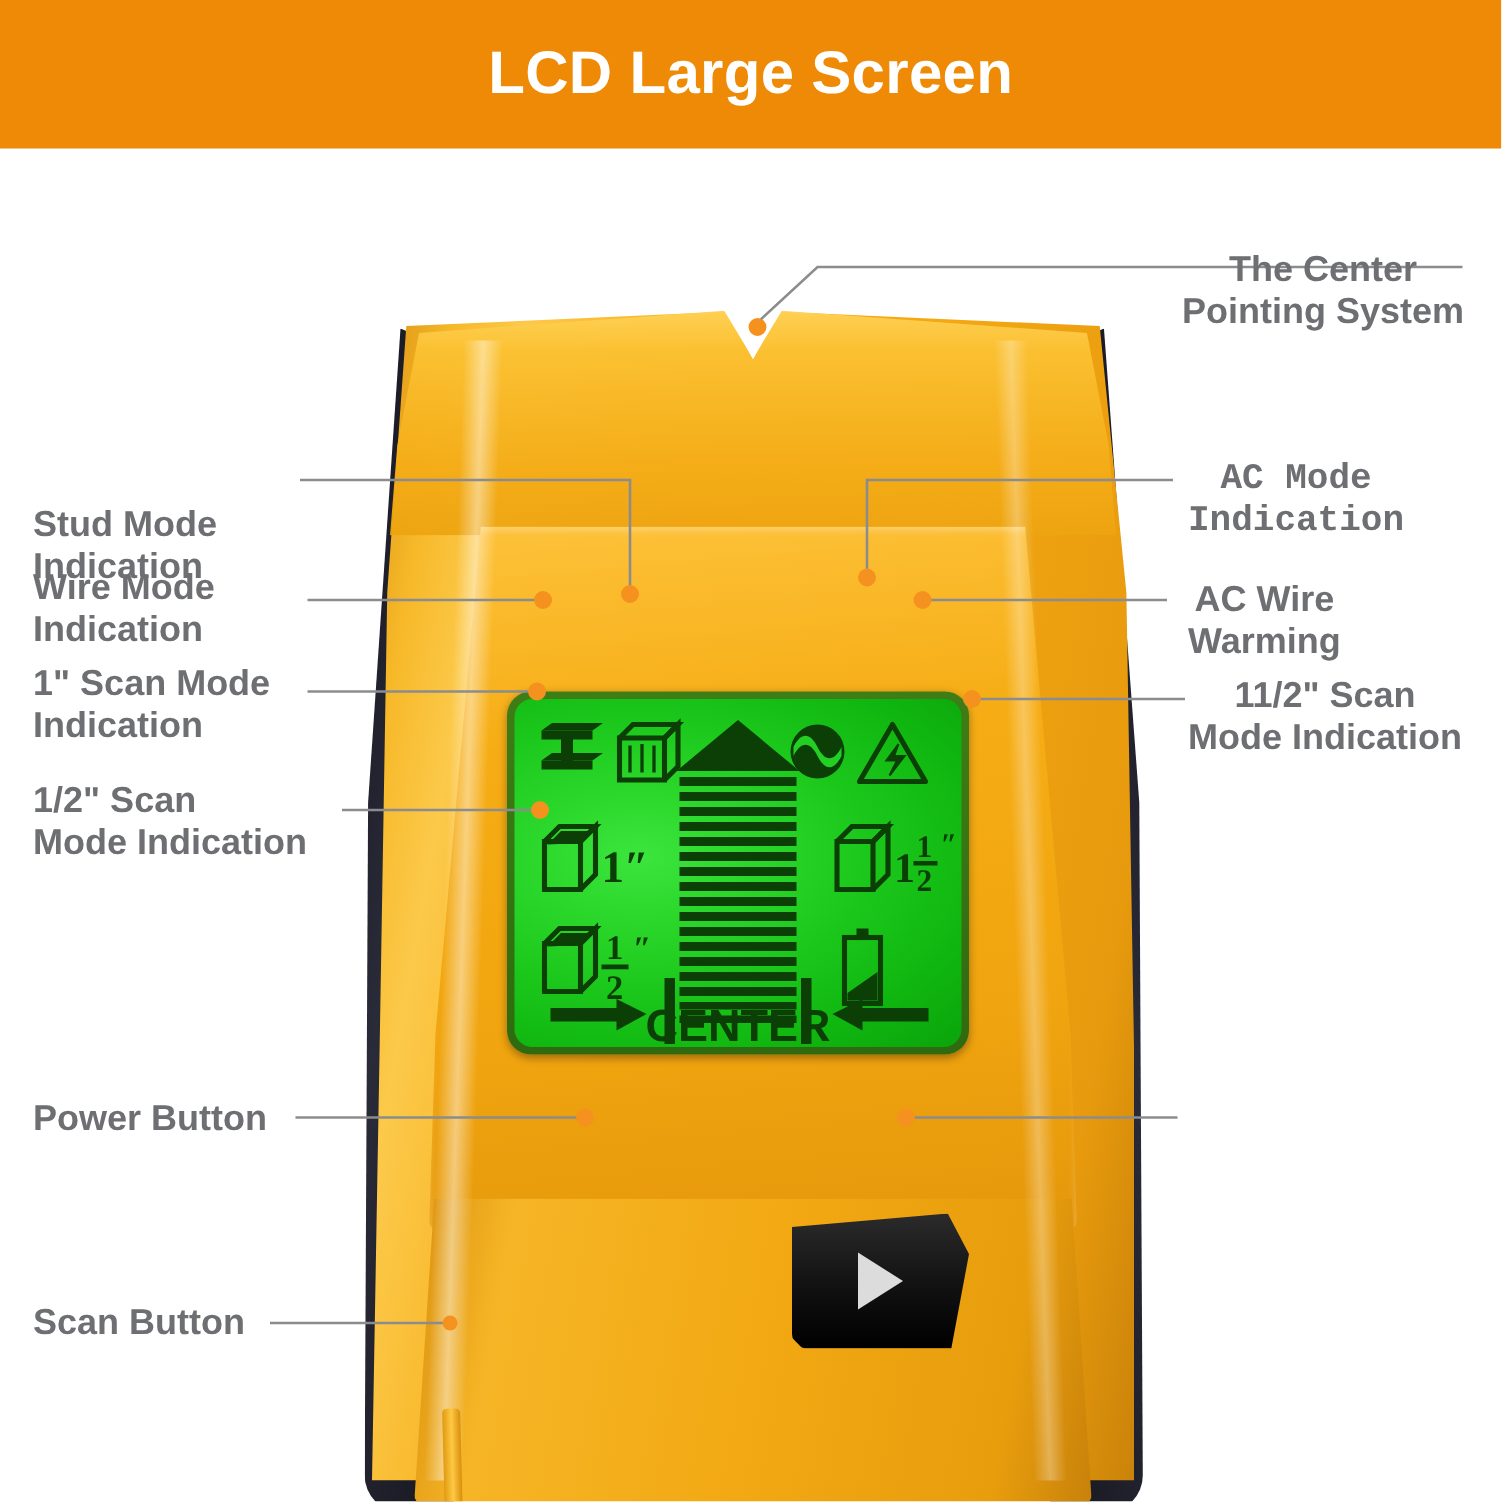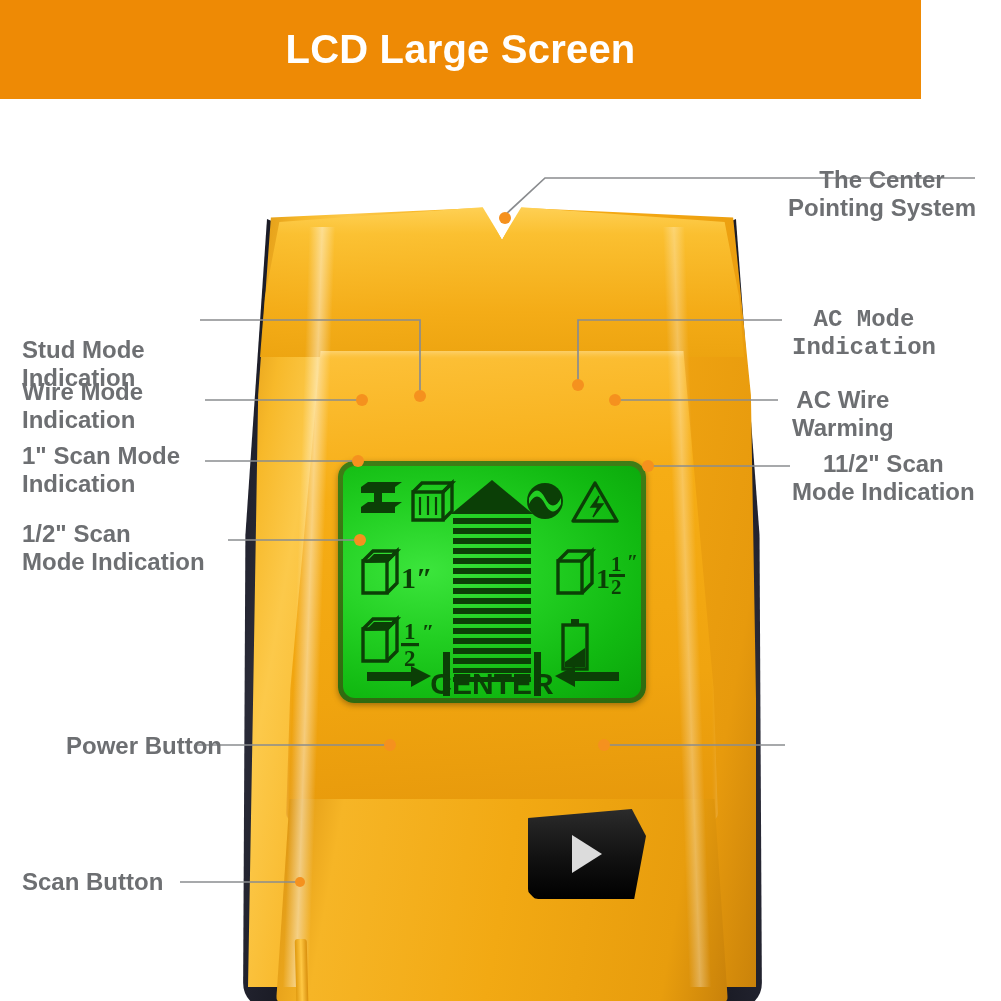--- a/index.html
+++ b/index.html
@@ -7,21 +7,21 @@
     width:1001px;height:1001px;
     background:#ffffff;
     font-family:"Liberation Sans", sans-serif;
     overflow:hidden;
     position:relative;
   }
   #stage{position:relative;width:1001px;height:1001px;overflow:hidden;background:#fff;}
 
   
   .banner{
-    position:absolute;left:0;top:0;width:921px;height:99px;
+    position:absolute;left:0;top:0;width:1001px;height:99px;
     background:#ee8a05;
     display:flex;align-items:center;justify-content:center;
   }
   .banner-title{
     color:#ffffff;
     font-size:40px;
     font-weight:bold;
     letter-spacing:0.2px;
     font-family:"Liberation Sans", sans-serif;
   }
@@ -354,21 +354,21 @@
   </svg>
 
   <div class="label left" style="left:22px;top:300px;margin-top:36px;">Stud Mode
 Indication</div>
   <div class="label left" style="left:22px;top:378px;">Wire Mode
 Indication</div>
   <div class="label left" style="left:22px;top:442px;">1" Scan Mode
 Indication</div>
   <div class="label left" style="left:22px;top:520px;">1/2" Scan
 Mode Indication</div>
-  <div class="label left" style="left:22px;top:732px;margin-left:44px;">Power Button</div>
+  <div class="label left" style="left:22px;top:732px;">Power Button</div>
   <div class="label left" style="left:22px;top:868px;">Scan Button</div>
 
   <div class="label right" style="left:788px;top:166px;">The Center
 Pointing System</div>
   <div class="label right" style="left:792px;top:306px;font-family:Liberation Mono, monospace;">AC Mode
 Indication</div>
   <div class="label right" style="left:792px;top:386px;">AC Wire
 Warming</div>
   <div class="label right" style="left:792px;top:450px;">11/2" Scan
 Mode Indication</div>

